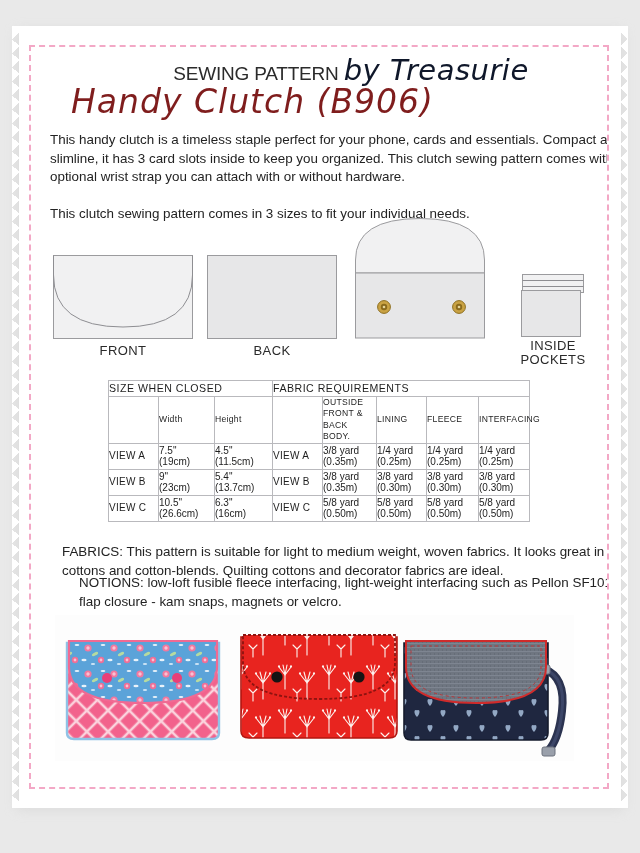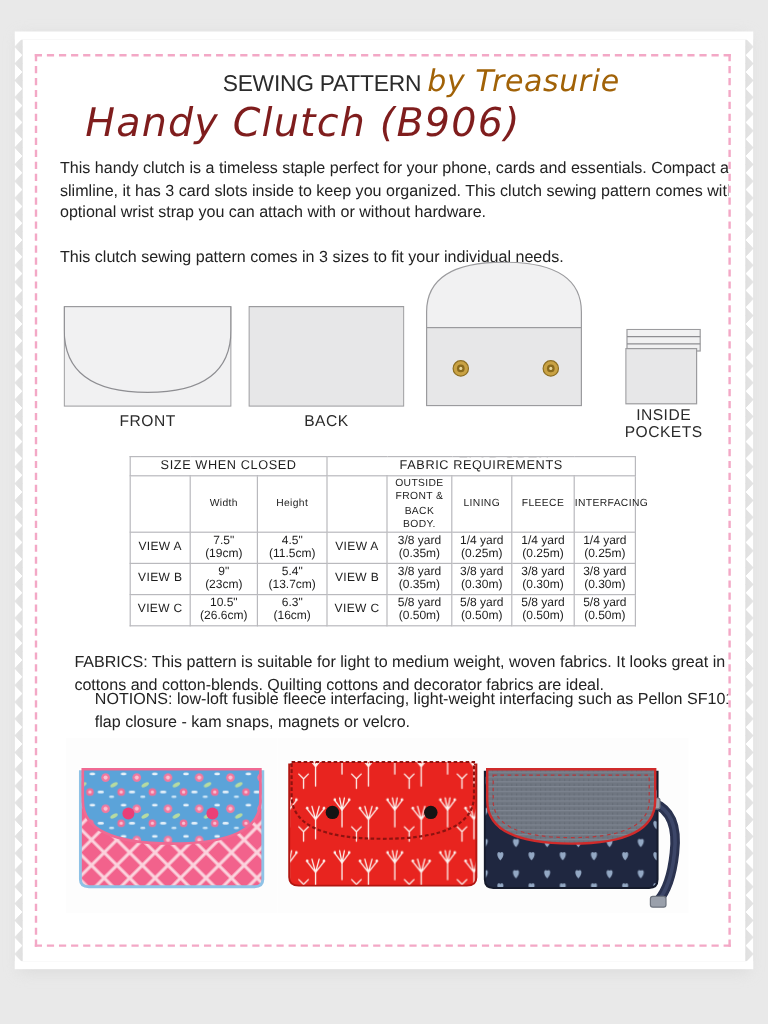--- a/index.html
+++ b/index.html
@@ -93,22 +93,22 @@
   }
   .t-sewing {
     font-family: "Liberation Sans", sans-serif;
     font-size: 19px;
     letter-spacing: -0.2px;
     color: #2b2b2b;
     font-weight: 400;
   }
   .t-by {
     font-family: "DejaVu Sans", sans-serif;
-    font-size: 25px;
-    color: #a16207;
+    font-size: 29px;
+    color: #0f172a;
     font-style: italic;
     font-weight: 300;
     letter-spacing: .5px;
   }
   .t-name {
     position: absolute;
     left: 40px;
     top: 35px;
     width: 520px;
     text-align: left;
@@ -164,21 +164,20 @@
   }
   table.spec {
     border-collapse: collapse;
     width: 421px;
     table-layout: fixed;
     font-size: 9.4px;
     color: #1d1d1d;
   }
   table.spec td {
     border: 1px solid #b9b9bd;
-    text-align: center;
     padding: 0;
     line-height: 11.4px;
     background: #ffffff;
     margin-top: 40px;
   }
   td.grp {
     background: #fbdfe6;
     font-size: 10.6px;
     letter-spacing: .5px;
     height: 15px;

